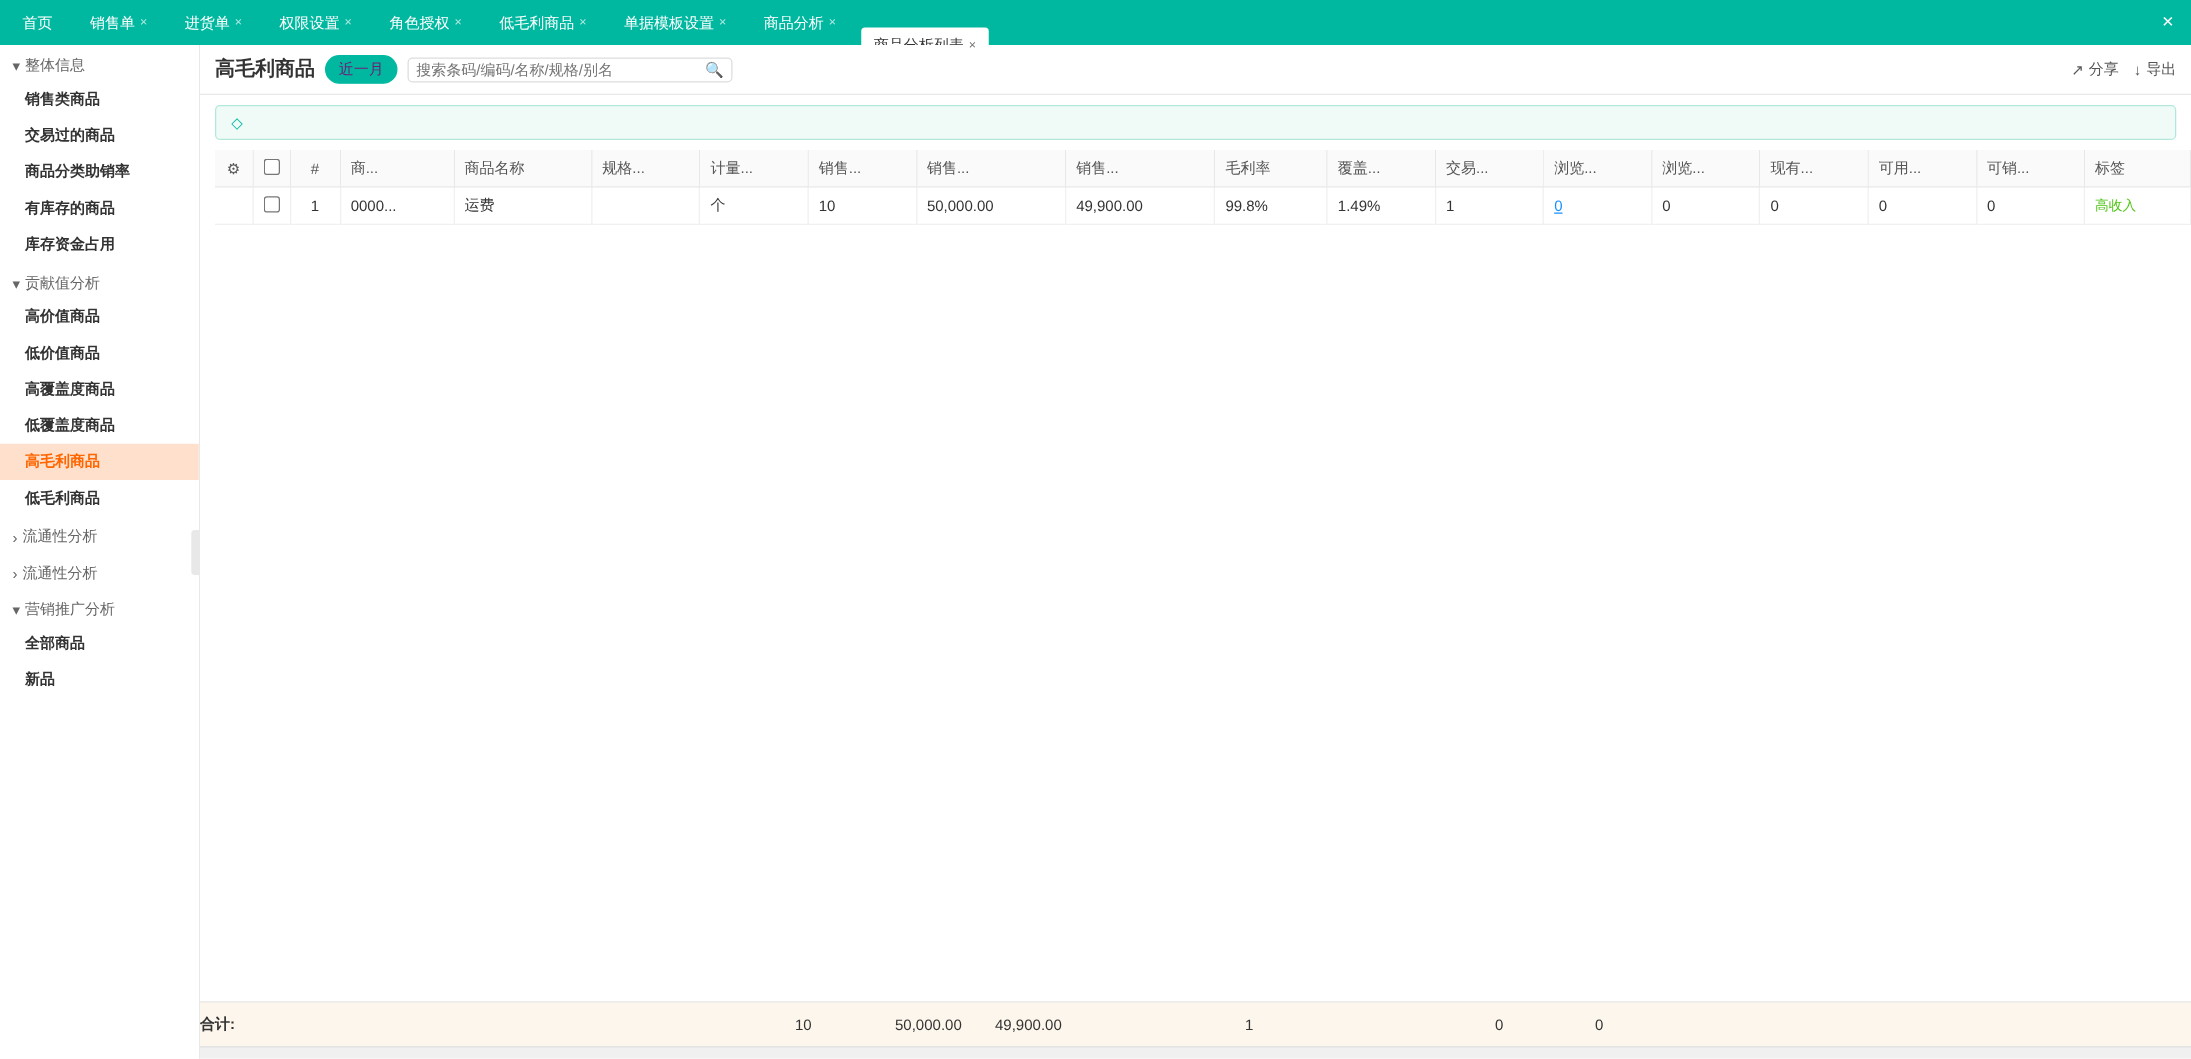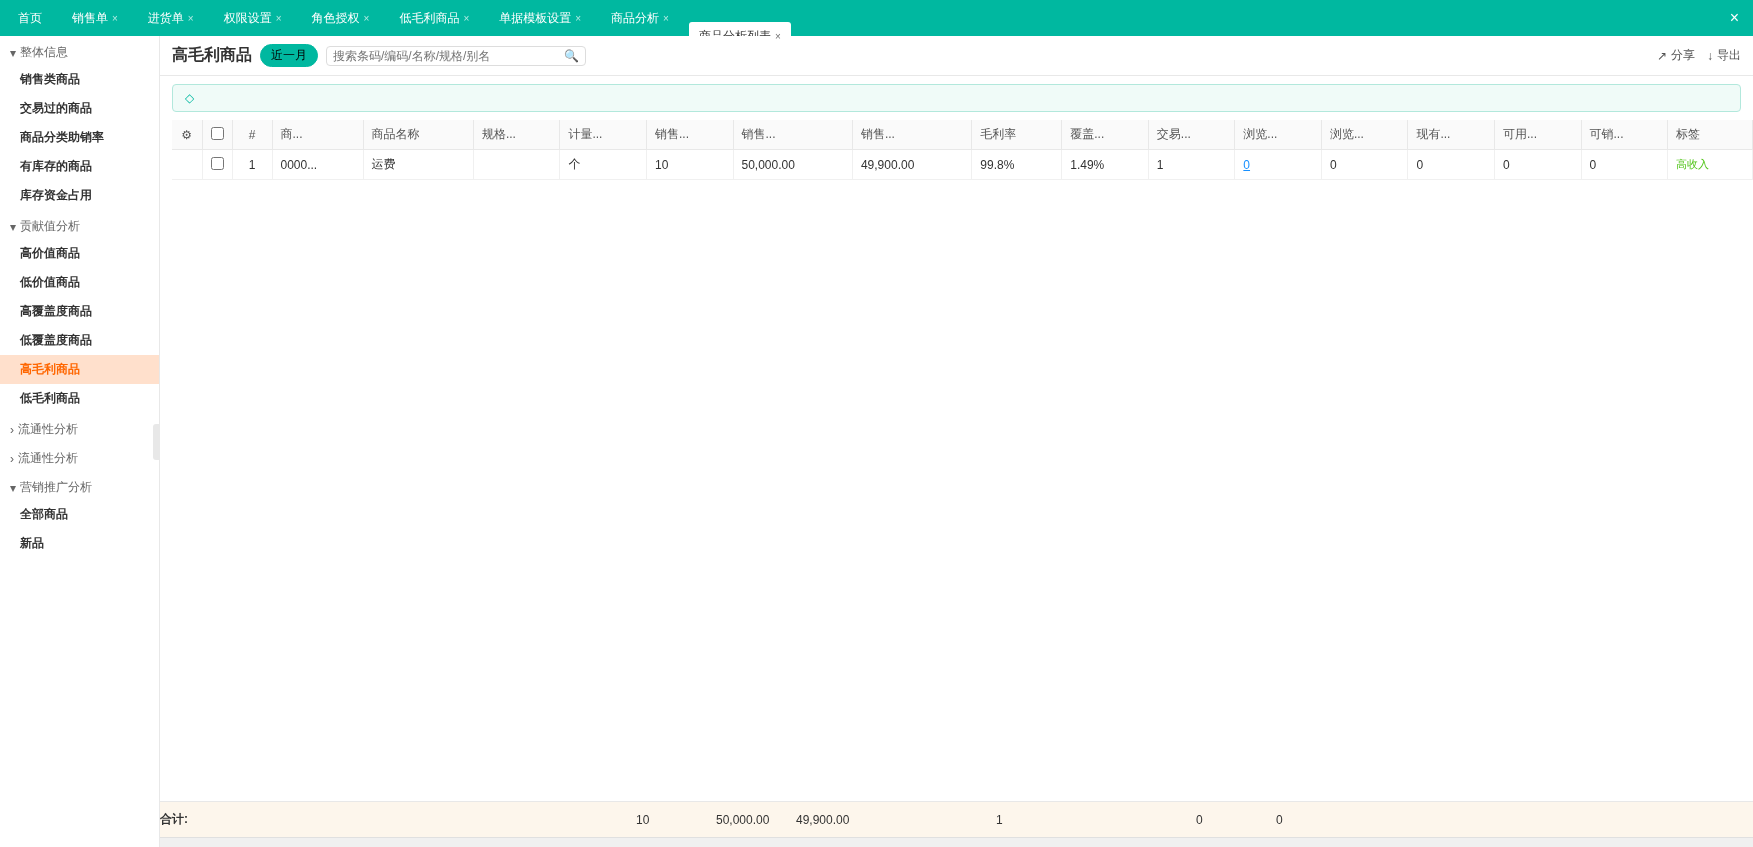--- a/index.html
+++ b/index.html
@@ -115,21 +115,21 @@
     }
     .filter-btn {
       padding: 2px 10px;
       border: 1px solid #00b8a0;
       border-radius: 12px;
       color: #00b8a0;
       background: #fff;
       cursor: pointer;
       font-size: 12px;
     }
-    .filter-btn.active { background: #00b8a0; color: #000000; }
+    .filter-btn.active { background: #00b8a0; color: #701a75; }
     .search-box {
       display: flex;
       align-items: flex-end;
       border: 1px solid #ddd;
       border-radius: 4px;
       padding: 2px 6px;
       flex: 1;
       max-width: 260px;
     }
     .search-box input {

